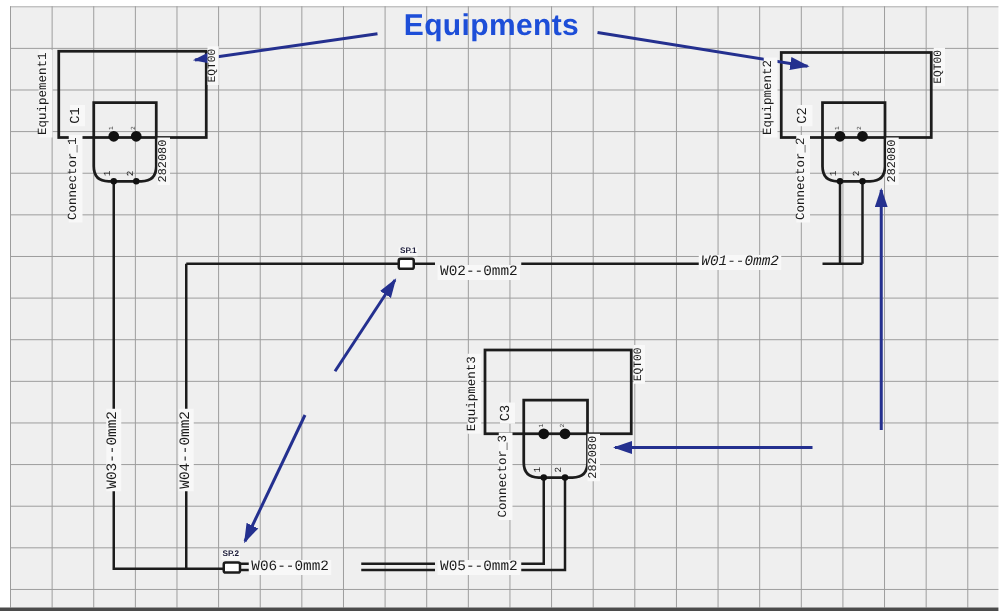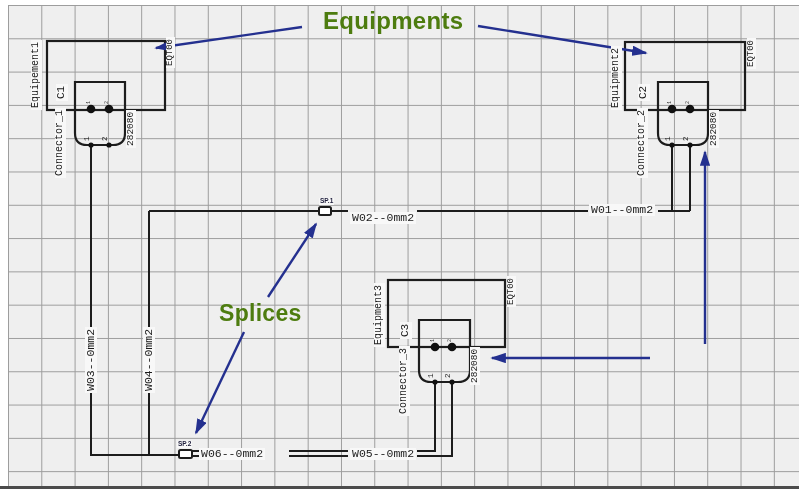--- a/index.html
+++ b/index.html
@@ -13,21 +13,21 @@
   svg.layer{position:absolute;left:0;top:0;}
   .t{position:absolute;font-family:"Liberation Mono","DejaVu Sans Mono",monospace;color:#1b1b1b;
      white-space:nowrap;line-height:1.05;background:#f8f8f8;padding:0 2px;}
   .nobg{background:transparent;padding:0;}
   .v{transform:rotate(-90deg);transform-origin:0 0;}
   .f10{font-size:10px;} .f9{font-size:9px;} .f95{font-size:9.5px;} .f11{font-size:11px;}
   .f115{font-size:11.5px;} .f75{font-size:7.5px;} .f5{font-size:5px;color:#333;}
   .sp{position:absolute;font-family:"Liberation Sans",sans-serif;font-weight:bold;
       font-size:6.5px;color:#1c1c3a;background:#f8f8f8;line-height:1;padding:0 1px;}
   .blue{position:absolute;font-family:"Liberation Sans","DejaVu Sans",sans-serif;font-weight:bold;
-        color:#4d7c0f;letter-spacing:0.3px;line-height:1;}
+        color:#1d4ed8;letter-spacing:0.3px;line-height:1;}
 </style>
 </head>
 <body>
 
 <div class="canvas">
   <div class="grid"></div>
 
   <svg class="layer" width="799" height="489">
     <defs>
       <marker id="ah" viewBox="0 0 9 6" markerWidth="6.5" markerHeight="4.5" refX="8" refY="3" orient="auto">
@@ -101,27 +101,26 @@
   <div class="t v f10" style="left:374px;top:347px;">Equipment3</div>
   <div class="t v f9" style="left:507px;top:307px;">EQT00</div>
   <div class="t v f11" style="left:400px;top:339px;">C3</div>
   <div class="t v f10" style="left:399px;top:416px;">Connector_3</div>
   <div class="t v f95" style="left:470px;top:385px;">282080</div>
   <div class="t v f75 nobg" style="left:428px;top:378px;">1</div>
   <div class="t v f75 nobg" style="left:445px;top:378px;">2</div>
   <div class="t v f5 nobg" style="left:431px;top:342px;">1</div>
   <div class="t v f5 nobg" style="left:448px;top:342px;">2</div>
 
-  <div class="t f115" style="left:589px;top:204px;">W01--0mm2</div>
+  <div class="t f115" style="left:559px;top:204px;font-style:italic;">W01--0mm2</div>
   <div class="t f115" style="left:350px;top:212px;">W02--0mm2</div>
   <div class="t v f115" style="left:85px;top:393px;">W03--0mm2</div>
   <div class="t v f115" style="left:143px;top:393px;">W04--0mm2</div>
   <div class="t f115" style="left:350px;top:448px;">W05--0mm2</div>
   <div class="t f115" style="left:199px;top:448px;">W06--0mm2</div>
 
   <div class="sp" style="left:319px;top:198px;">SP.1</div>
   <div class="sp" style="left:177px;top:441px;">SP.2</div>
 
   <div class="blue" style="left:323px;top:9px;font-size:24px;">Equipments</div>
-  <div class="blue" style="left:219px;top:302px;font-size:23px;">Splices</div>
 
   <div class="sheet-edge"></div>
 </div>
 
 </body></html>

